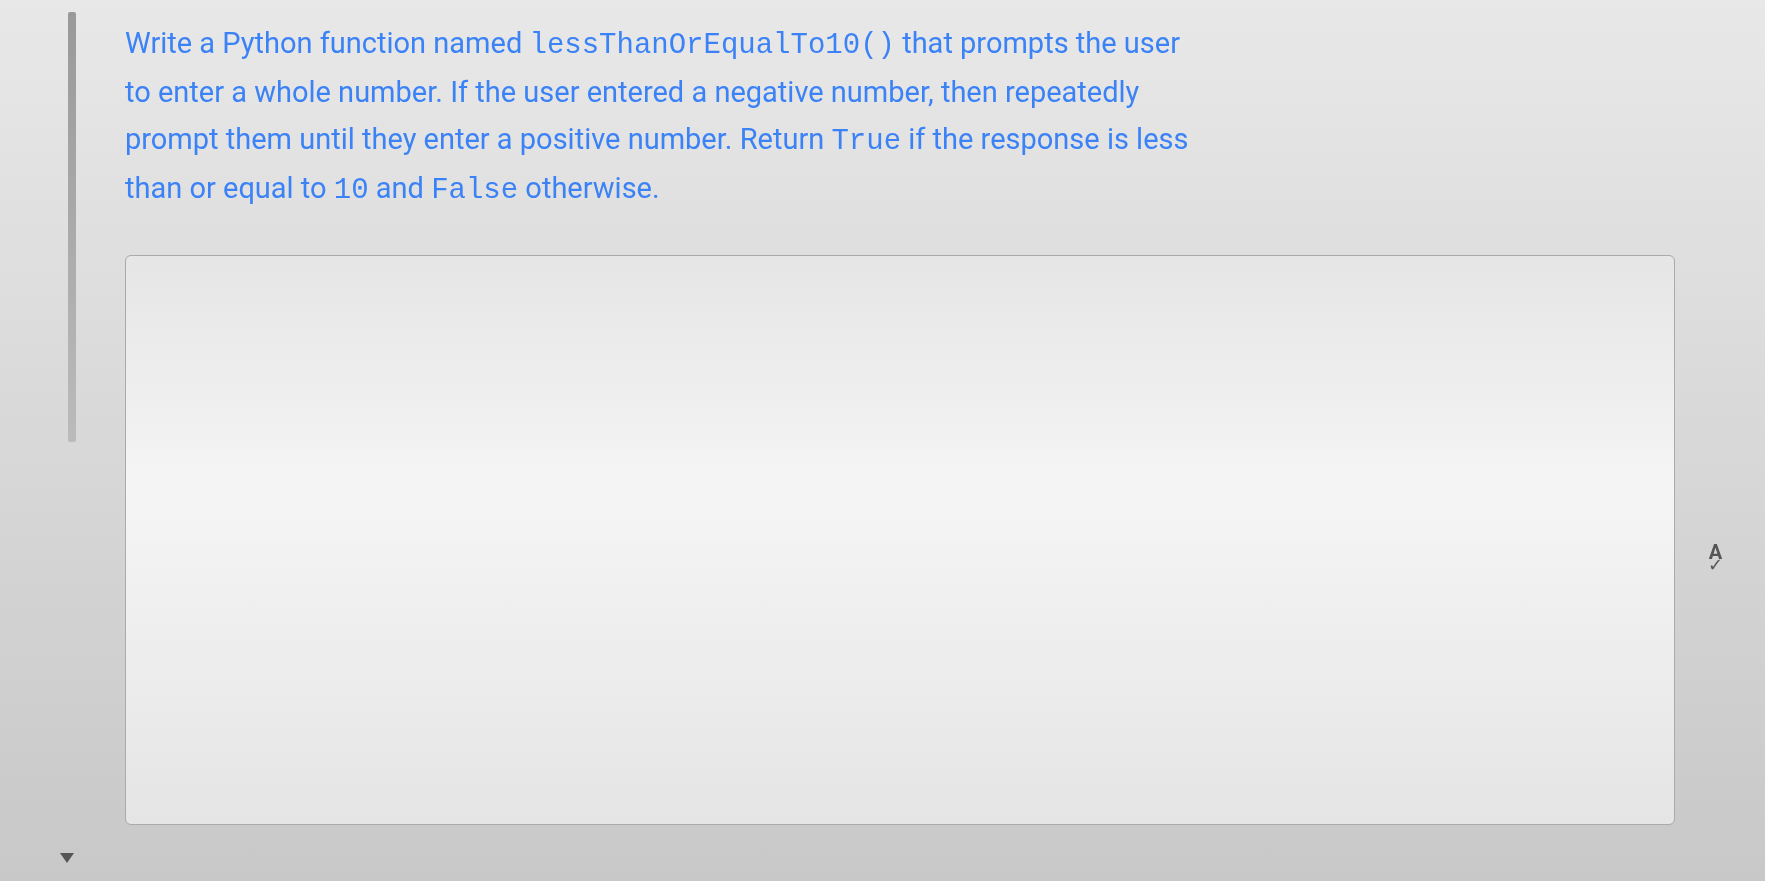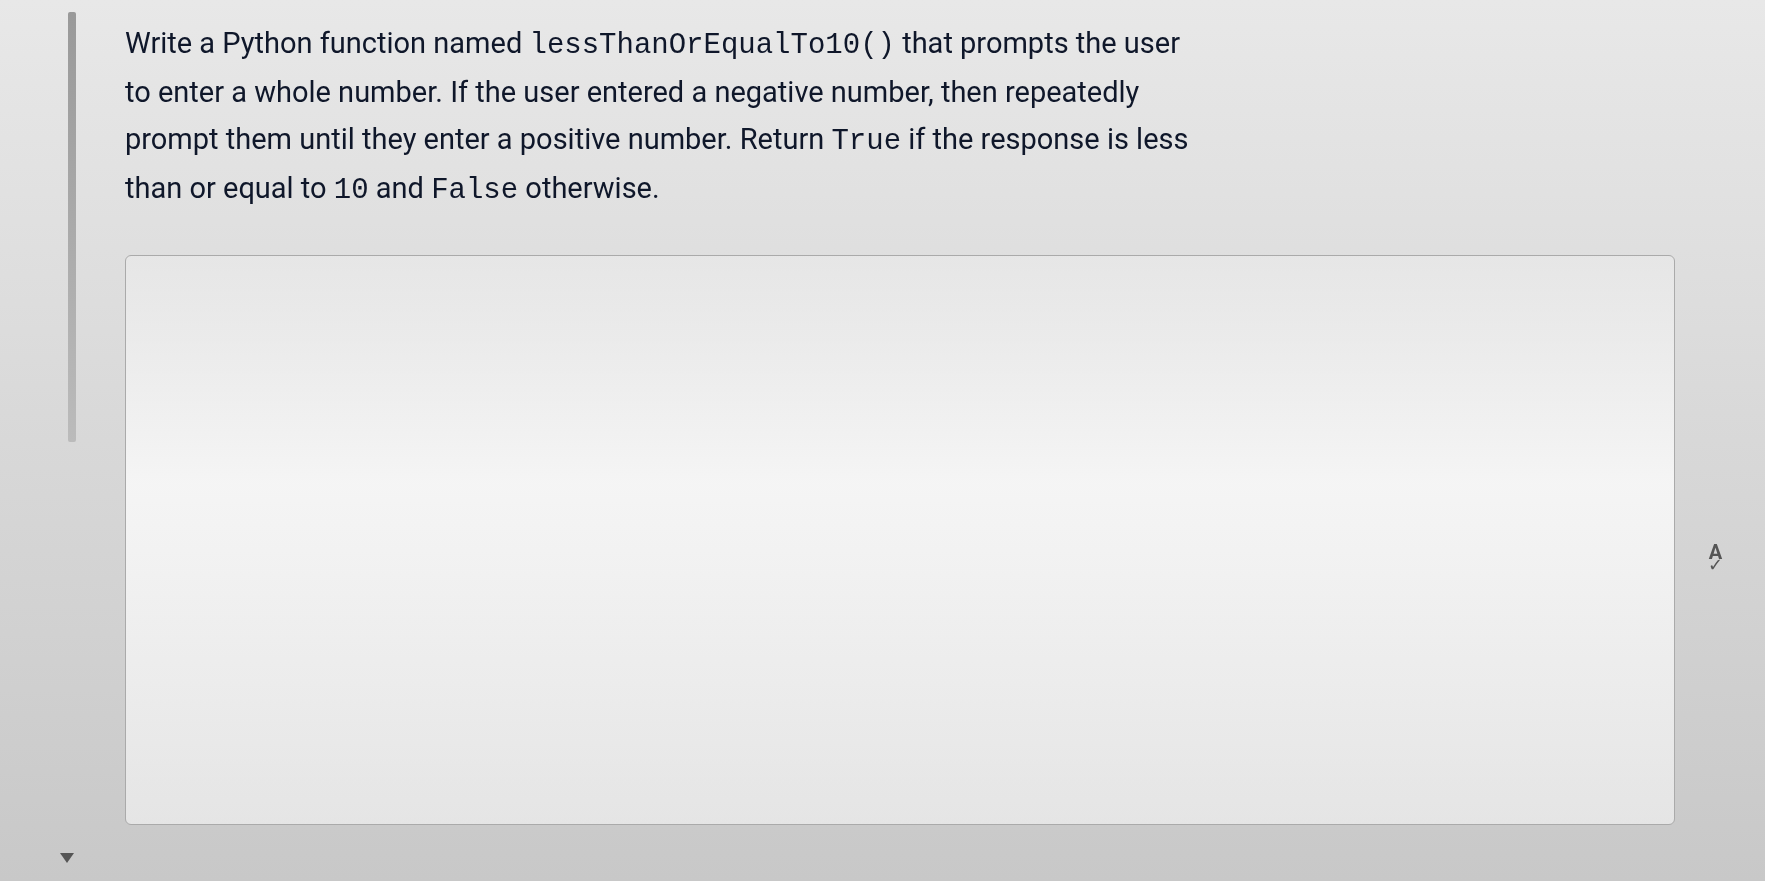--- a/index.html
+++ b/index.html
@@ -25,21 +25,21 @@
       left: 68px;
       top: 12px;
       width: 8px;
       height: 430px;
       background: linear-gradient(180deg, #999 0%, #aaa 50%, #bbb 100%);
       border-radius: 2px;
     }
     .question-text {
       font-size: 29px;
       line-height: 1.6;
-      color: #0f172a;
+      color: #3b82f6;
       margin-bottom: 40px;
       max-width: 1120px;
       padding-left: 45px;
     }
     .question-text .mono {
       font-family: "Courier New", Courier, monospace;
     }
     .answer-area {
       position: relative;
       margin-left: 45px;

